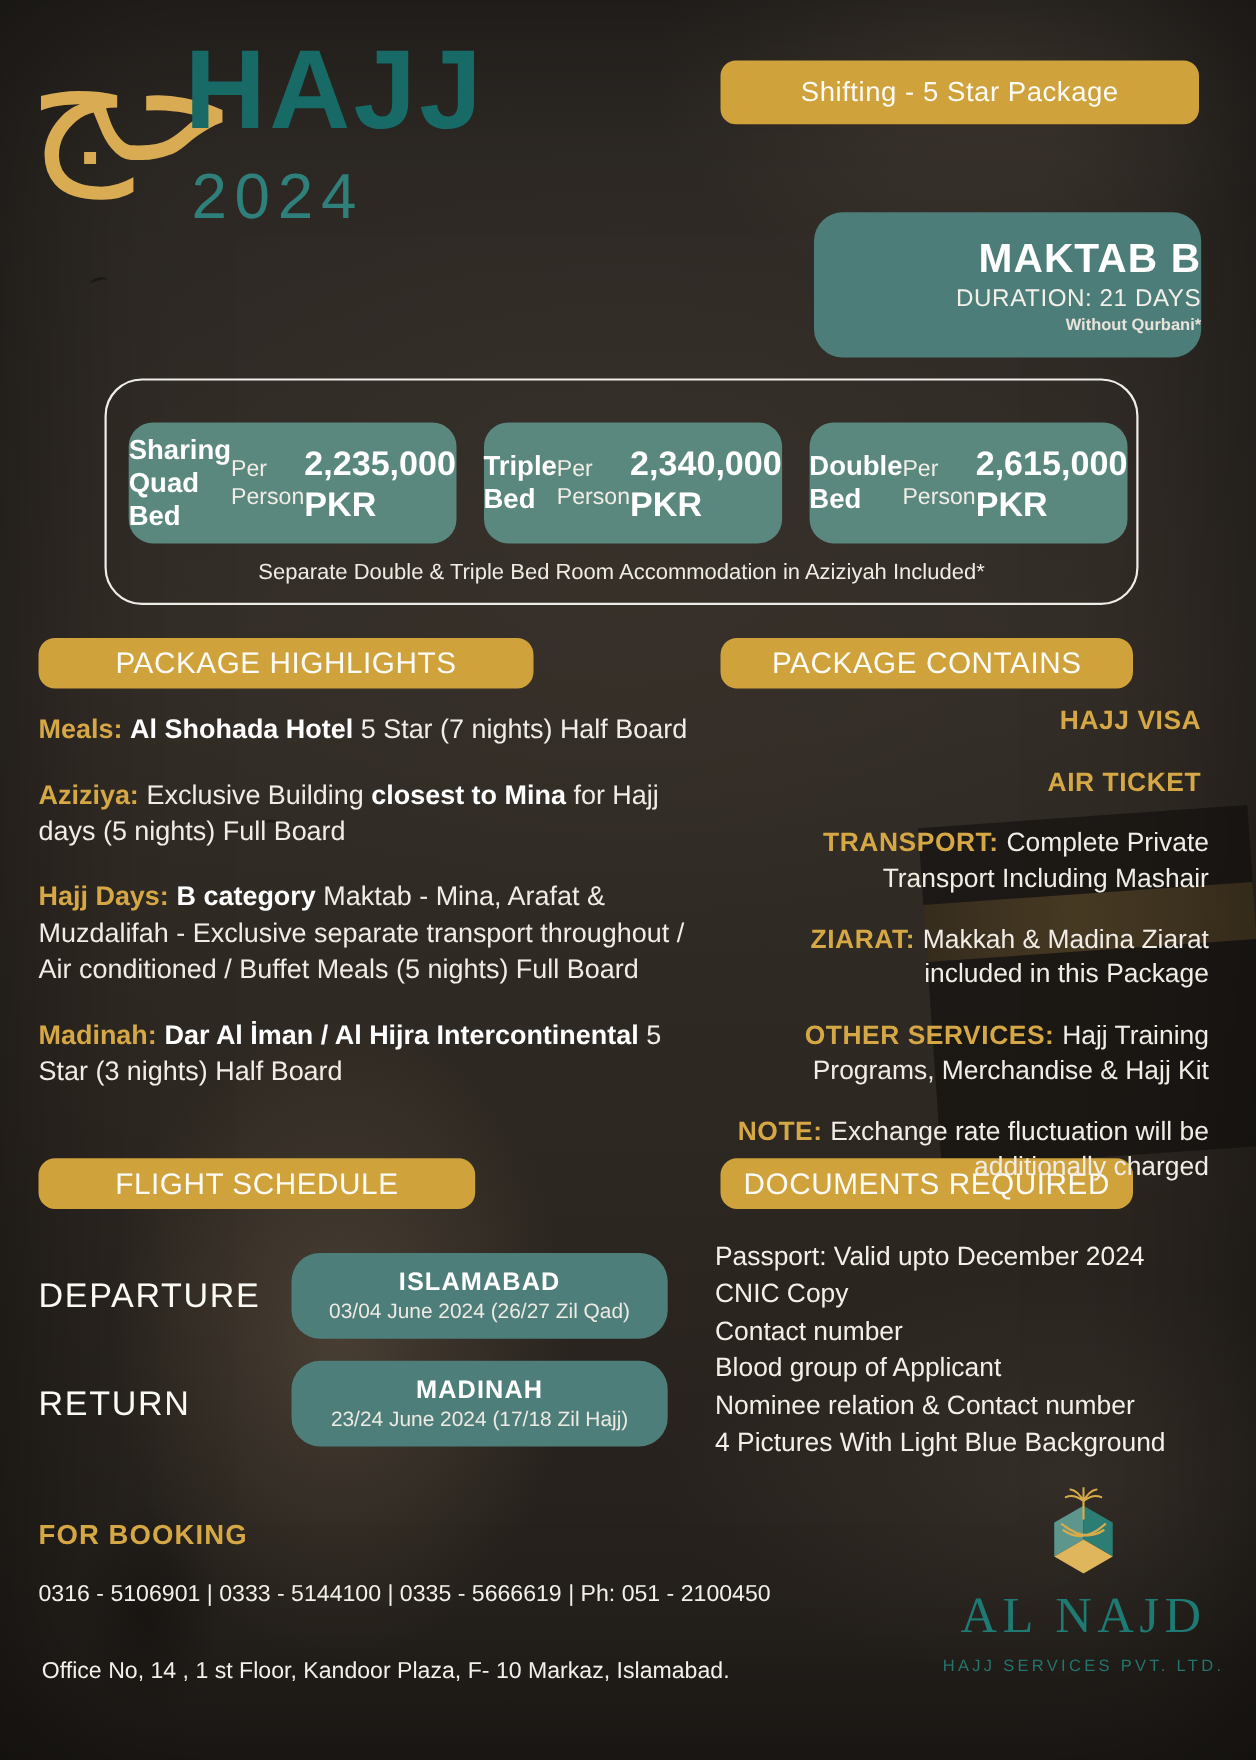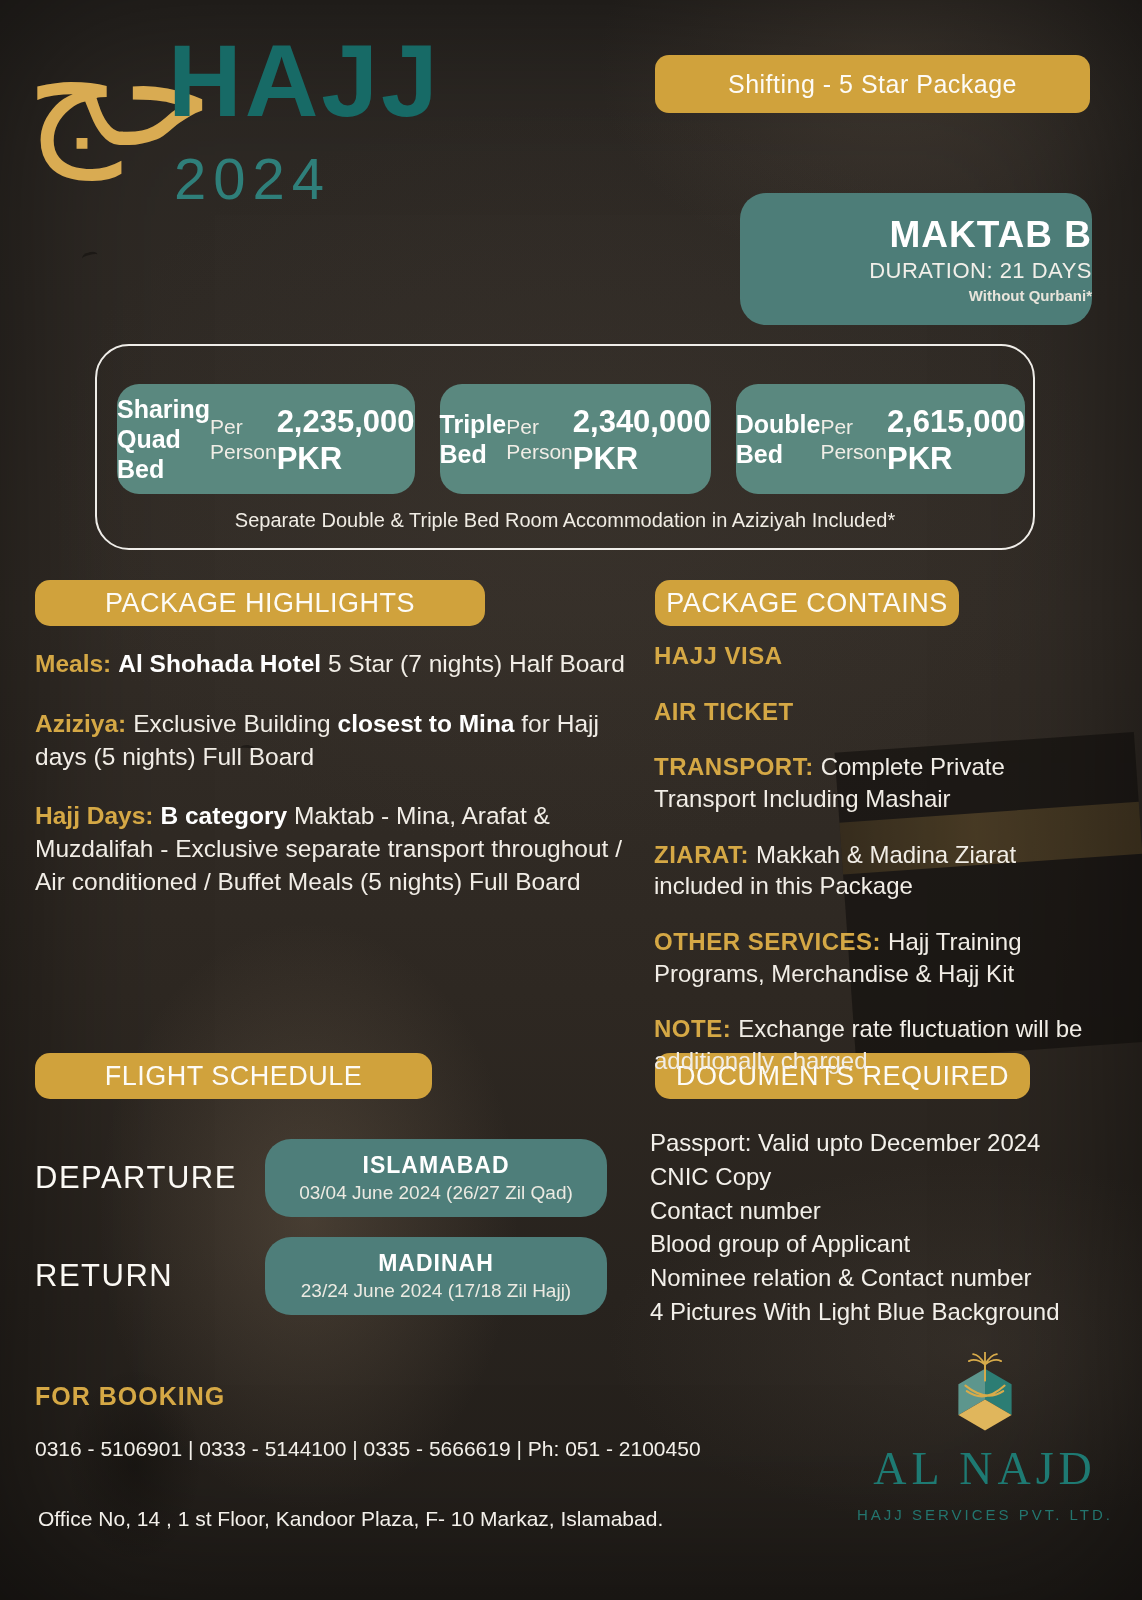--- a/index.html
+++ b/index.html
@@ -55,33 +55,33 @@
     display:flex;flex-direction:row;align-items:center;justify-content:center;line-height:1.2;}
   .pc-title{font-size:25px;font-weight:700;color:#fff;}
   .pc-sub{font-size:21px;color:#f0ede6;}
   .pc-price{font-size:31px;font-weight:700;color:#fff;margin-top:2px;}
   .price-note{text-align:center;font-size:20px;color:#f0ece4;margin-top:15px;}
 
   
   .section-badge{position:absolute;height:46px;border-radius:15px;background:#d0a23c;
     display:flex;align-items:center;justify-content:center;font-size:27px;color:#fdfbf6;letter-spacing:.5px;}
   .badge-highlights{left:35px;top:580px;width:450px;}
-  .badge-contains{left:655px;top:580px;width:304px;}
+  .badge-contains{left:655px;top:580px;width:375px;}
   .badge-flight{left:35px;top:1053px;width:397px;}
   .badge-docs{left:655px;top:1053px;width:375px;}
 
   
   .hl-list{position:absolute;left:35px;top:648px;width:592px;}
   .hl-item{margin:0 0 27px;font-size:24.5px;line-height:1.34;color:#f1ede6;}
   .gold-label{color:#d5a845;font-weight:700;margin-right:7px;}
   .bold-part{font-weight:700;color:#fff;}
   .reg-part{font-weight:400;}
 
   .ct-list{position:absolute;left:650px;top:640px;width:465px;}
-  .ct-item{margin:0 4px 24px;font-size:24px;line-height:1.32;color:#f1ede6;}
+  .ct-item{margin:0 16px 24px;font-size:24px;line-height:1.32;color:#f1ede6;text-align:right;}
   .ct-label{color:#d5a845;font-weight:700;letter-spacing:.5px;margin-right:7px;}
 
   
   .flight-rows{position:absolute;left:35px;top:1120px;width:572px;}
   .flight-row{display:flex;align-items:center;margin-top:18px;height:80px;}
   .flight-label{font-size:31px;letter-spacing:1.5px;color:#fbf9f4;flex:1;}
   .flight-pill{width:342px;height:78px;background:#4e7e7a;border-radius:26px;
     display:flex;flex-direction:column;align-items:center;justify-content:center;line-height:1.3;}
   .fp-city{font-size:23px;font-weight:700;letter-spacing:1px;color:#fff;}
   .fp-date{font-size:19px;color:#eceae2;}
@@ -154,20 +154,21 @@
 
     <div class="section-badge badge-highlights">PACKAGE HIGHLIGHTS</div>
     <div class="section-badge badge-contains">PACKAGE CONTAINS</div>
     <div class="section-badge badge-docs">DOCUMENTS REQUIRED</div>
     <div class="section-badge badge-flight">FLIGHT SCHEDULE</div>
 
     <div class="hl-list">
         <p class="hl-item"><span class="gold-label">Meals:</span><span class="bold-part">Al Shohada Hotel</span><span class="reg-part"> 5 Star (7 nights) Half Board</span></p>
         <p class="hl-item"><span class="gold-label">Aziziya:</span><span class="reg-part">Exclusive Building </span><span class="bold-part">closest to Mina</span><span class="reg-part"> for Hajj days (5 nights) Full Board</span></p>
         <p class="hl-item"><span class="gold-label">Hajj Days:</span><span class="bold-part">B category</span><span class="reg-part"> Maktab - Mina, Arafat &amp; Muzdalifah - Exclusive separate transport throughout / Air conditioned / Buffet Meals (5 nights) Full Board</span></p>
+        <p class="hl-item"><span class="gold-label">Madinah:</span><span class="bold-part">Dar Al İman / Al Hijra Intercontinental</span><span class="reg-part"> 5 Star (3 nights) Half Board</span></p>
       </div>
     <div class="ct-list">
         <p class="ct-item"><span class="ct-label">HAJJ VISA</span></p>
         <p class="ct-item"><span class="ct-label">AIR TICKET</span></p>
         <p class="ct-item"><span class="ct-label">TRANSPORT:</span><span class="reg-part">Complete Private Transport Including Mashair</span></p>
         <p class="ct-item"><span class="ct-label">ZIARAT:</span><span class="reg-part">Makkah &amp; Madina Ziarat included in this Package</span></p>
         <p class="ct-item"><span class="ct-label">OTHER SERVICES:</span><span class="reg-part">Hajj Training Programs, Merchandise &amp; Hajj Kit</span></p>
         <p class="ct-item"><span class="ct-label">NOTE:</span><span class="reg-part">Exchange rate fluctuation will be additionally charged</span></p>
       </div>
 

